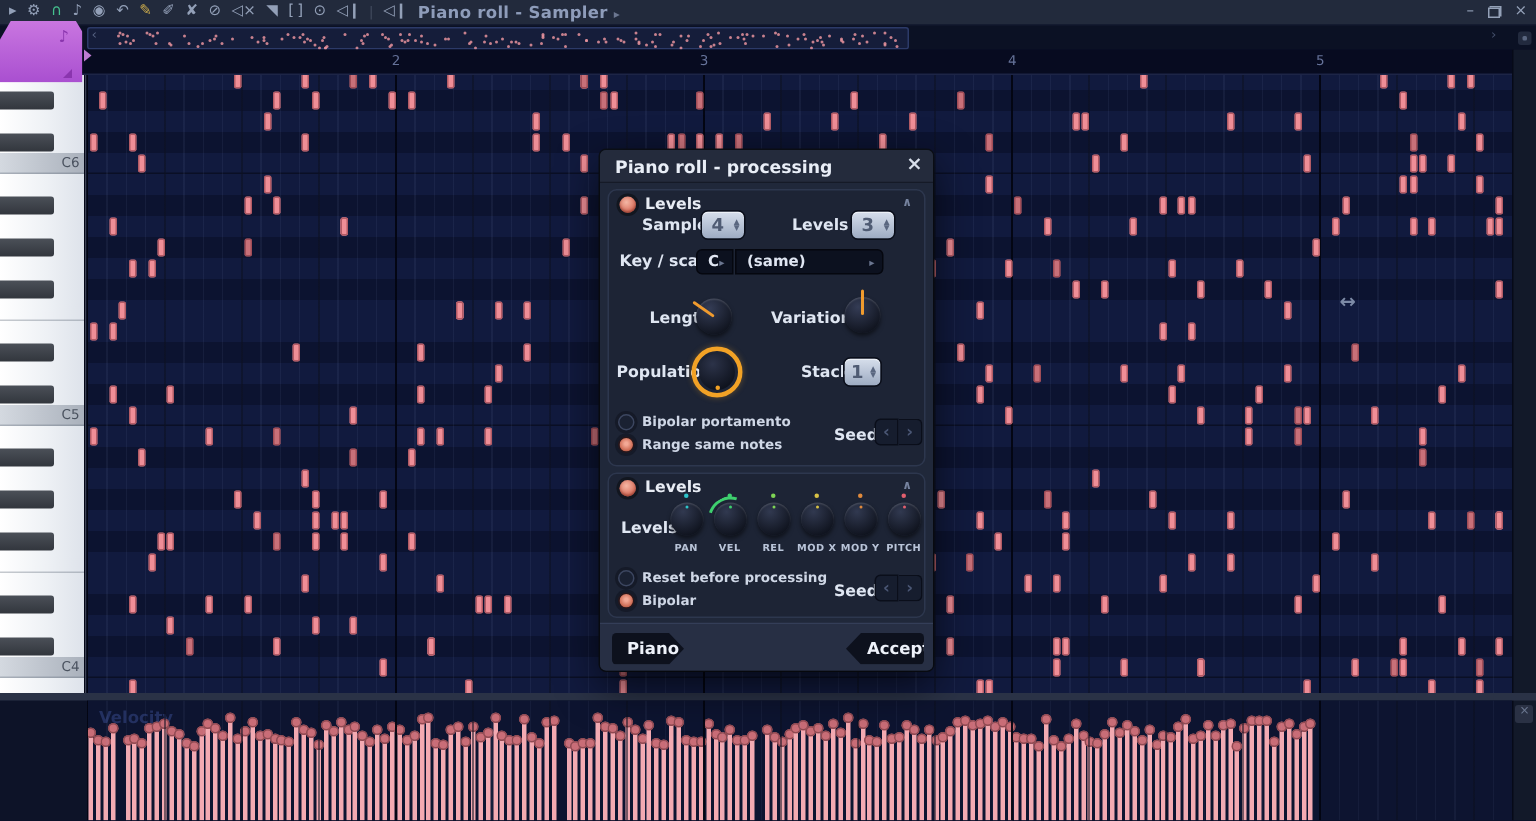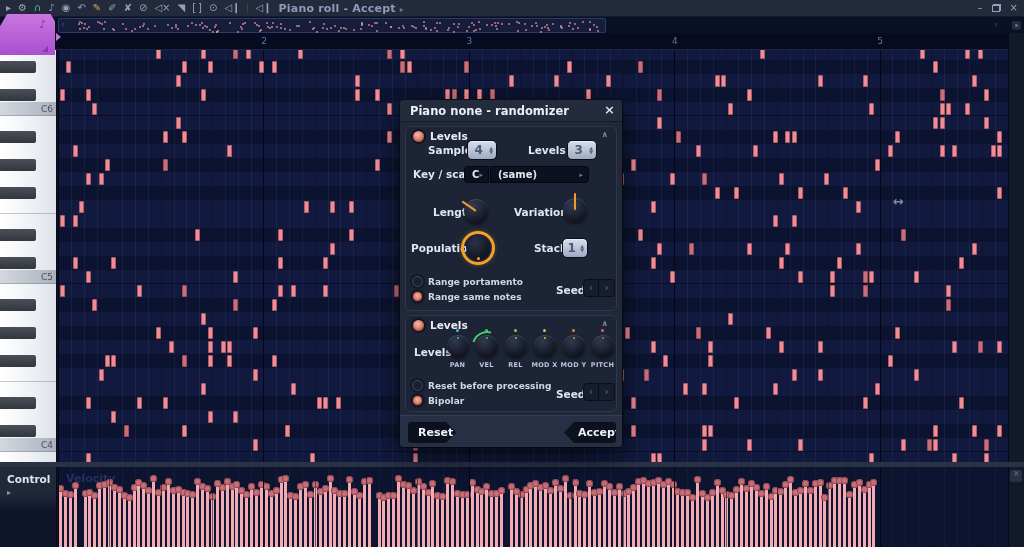--- a/index.html
+++ b/index.html
@@ -179,21 +179,21 @@
         <span class="ic" style="color: rgb(147, 160, 184);">✘</span>
         <span class="ic" style="color: rgb(147, 160, 184);">⊘</span>
         <span class="ic" style="color: rgb(147, 160, 184);">◁×</span>
         <span class="ic" style="color: rgb(147, 160, 184);">◥</span>
         <span class="ic" style="color: rgb(147, 160, 184);">[ ]</span>
         <span class="ic" style="color: rgb(147, 160, 184);">⊙</span>
         <span class="ic" style="color: rgb(147, 160, 184);">◁❙</span>
       </span>
     <span class="sep"></span>
     <span class="ic">◁❙</span>
-    <span id="pr-title"><span>Piano roll - Accept</span> <span style="font-size:8px;color:#6b7690;">▸</span></span>
+    <span id="pr-title"><span>Piano roll - Sampler</span> <span style="font-size:8px;color:#6b7690;">▸</span></span>
     <span id="win-ctrls">
       <span class="wc">–</span>
       <span class="restore-box"></span>
       <span class="wc">×</span>
     </span>
   </div>
 
   <div id="scrollstrip">
     <div id="strip-thumb">
         <span class="pdot" style="left: 135.856px; top: 4.76308px;"></span>
@@ -759,23 +759,20 @@
   <span id="cursor-arrows">↔</span>
 
   <div id="vscroll"></div>
 
   <div id="chan-tab">
     <span class="note-g">♪</span>
     <span class="tri-g"></span>
   </div>
 
   <div id="divider"></div>
-  <div id="ctrl-left">
-    <span id="ctrl-label"><span>Control</span> <span id="ctrl-arrow">▸</span></span>
-  </div>
   <div id="ctrl-lane">
     <span id="ghost-vel">Velocity</span>
     <div id="stems-layer">
         <div class="vstem" style="left: 1px; top: 21.4629px; height: 58.5371px;"></div>
         <div class="vhead" style="left: -1px; top: 18.4629px;"></div>
         <div class="vstem" style="left: 5.9px; top: 25.7994px; height: 54.2006px;"></div>
         <div class="vhead" style="left: 3.9px; top: 22.7994px;"></div>
         <div class="vstem" style="left: 10.8px; top: 27.4339px; height: 52.5661px;"></div>
         <div class="vhead" style="left: 8.8px; top: 24.4339px;"></div>
         <div class="vstem" style="left: 15.7px; top: 18.3814px; height: 61.6186px;"></div>
@@ -1100,21 +1097,21 @@
         <div class="vhead" style="left: 807.5px; top: 14.3556px;"></div>
         <div class="vstem" style="left: 814.4px; top: 14.8754px; height: 65.1246px;"></div>
         <div class="vhead" style="left: 812.4px; top: 11.8754px;"></div>
       </div>
     <div id="ctrl-lines"></div>
   </div>
   <span id="ctrl-corner"></span>
 
   <div id="dlg">
     <div id="dlg-title">
-      <span class="t">Piano none - randomizer</span>
+      <span class="t">Piano roll - processing</span>
       <span id="dlg-close">×</span>
     </div>
 
     <div class="panel" id="panel-pattern">
       <span class="led" style="left:7px;top:4px;"></span>
       <span class="sect-label" style="left:24px;top:3px;">Levels</span>
       <span class="chev" style="right:8px;top:3px;">∧</span>
 
       <span class="dlabel" style="left:22px;top:17px;">Sampler</span>
       <div class="spin" style="left:61px;top:13px;width:30px;">
@@ -1151,21 +1148,21 @@
         <div id="pop-knob"></div>
         <span id="pop-dot"></span>
       </div>
       <span class="dlabel" style="left:128px;top:115px;">Stack</span>
       <div class="spin" style="left:156px;top:111px;width:26px;">
         <span class="v">1</span>
         <span class="ar">▲<br>▼</span>
       </div>
 
       <span class="rad" style="left:6px;top:149px;"></span>
-      <span class="rlabel" style="left:22px;top:150px;">Range portamento</span>
+      <span class="rlabel" style="left:22px;top:150px;">Bipolar portamento</span>
       <span class="rad sel" style="left:6px;top:164px;"></span>
       <span class="rlabel" style="left:22px;top:165px;">Range same notes</span>
 
       <span class="seed-label" style="left:150px;top:157px;">Seed</span>
       <span class="seed-btn l" style="left:177px;top:152px;">‹</span>
       <span class="seed-btn r" style="left:193px;top:152px;">›</span>
     </div>
 
     <div class="panel" id="panel-levels">
       <span class="led" style="left:7px;top:4px;"></span>
@@ -1223,17 +1220,17 @@
       <span class="rlabel" style="left:22px;top:65px;">Reset before processing</span>
       <span class="rad sel" style="left:6px;top:79px;"></span>
       <span class="rlabel" style="left:22px;top:80px;">Bipolar</span>
 
       <span class="seed-label" style="left:150px;top:72px;">Seed</span>
       <span class="seed-btn l" style="left:177px;top:67px;">‹</span>
       <span class="seed-btn r" style="left:193px;top:67px;">›</span>
     </div>
 
     <div id="dlg-footer">
-      <div class="dbtn" id="btn-reset">Reset</div>
+      <div class="dbtn" id="btn-reset">Piano</div>
       <div class="dbtn" id="btn-accept">Accept</div>
     </div>
   </div>
 </div>
 
 </body></html>

